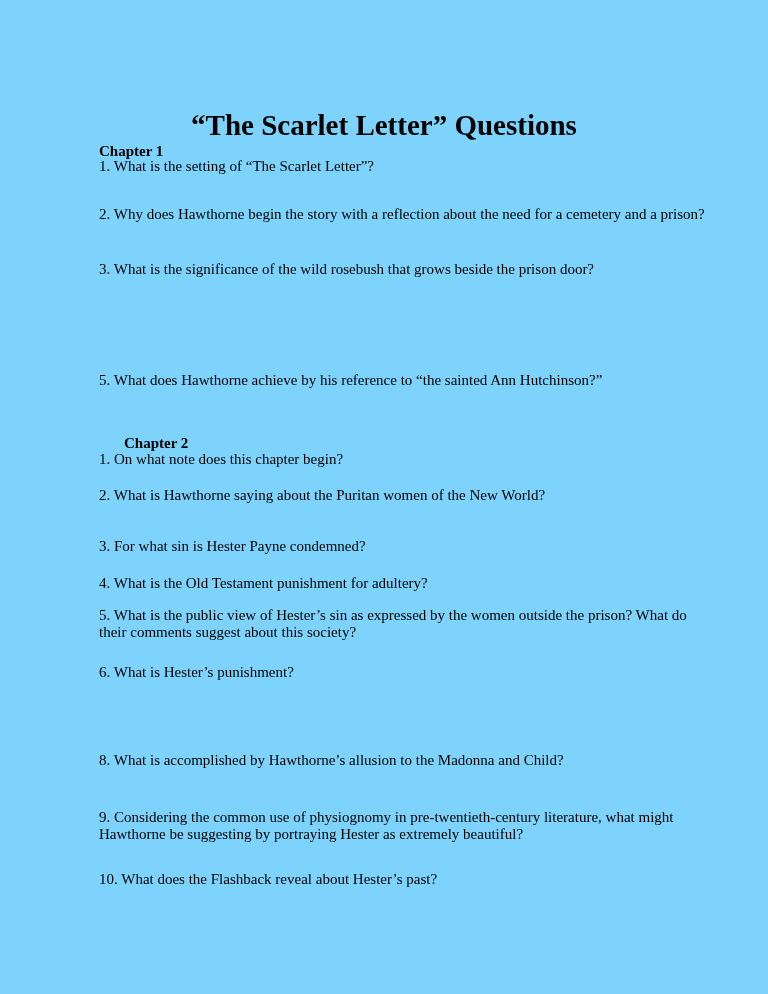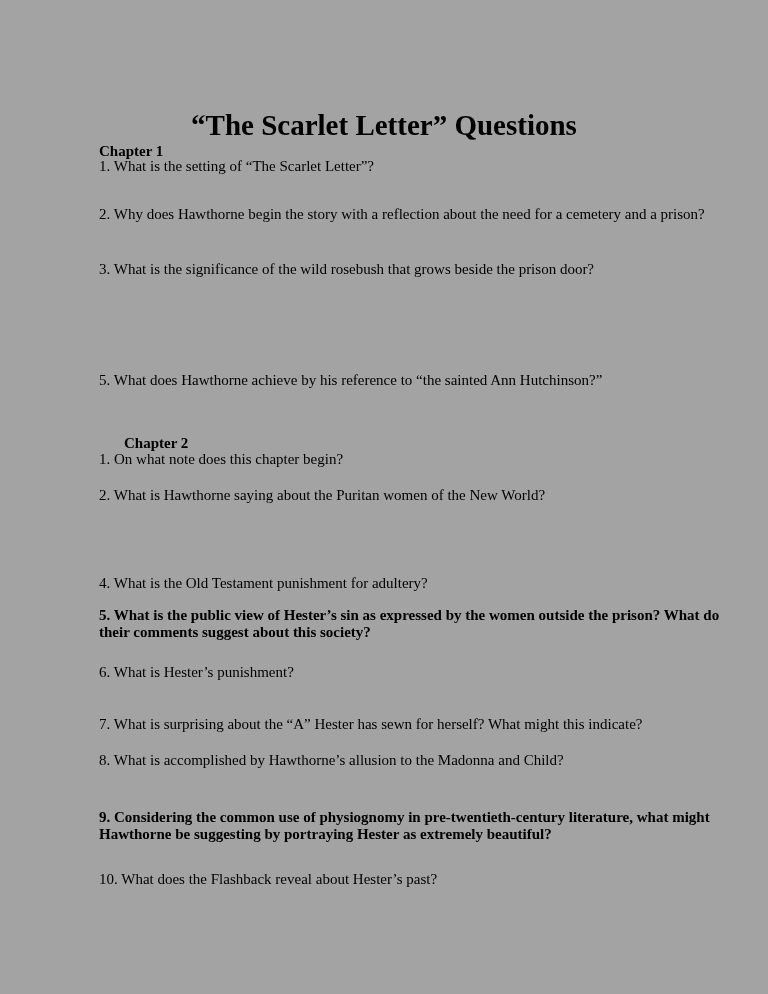--- a/index.html
+++ b/index.html
@@ -12,21 +12,21 @@
       height: 994px;
       position: relative;
       overflow: hidden;
       font-family: "Liberation Serif", "DejaVu Serif", serif;
       color: #000000;
     }
     .page {
       position: absolute;
       left: 0; top: 0;
       width: 768px; height: 994px;
-      background: #a3a3a3;
+      background: #7dd3fc;
     }
     .title {
       position: absolute;
       left: 0;
       width: 768px;
       top: 108px;
       text-align: center;
       font-size: 29px;
       font-weight: bold;
       line-height: 34px;
@@ -42,47 +42,46 @@
     }
     .chapter-heading {
       font-weight: bold;
     }
     .q-block {
       position: absolute;
       left: 99px;
       width: 600px;
       font-size: 15px;
       line-height: 17px;
-      font-weight: bold;
     }
     .q-block span { display: block; white-space: nowrap; }
   </style>
 </head>
 <body>
 
 <div class="page">
 
   <div class="title">“The Scarlet Letter” Questions</div>
 
   <div class="line chapter-heading" style="top:143px;">Chapter 1</div>
   <div class="line" style="top:158px;">1. What is the setting of “The Scarlet Letter”?</div>
   <div class="line" style="top:206px;">2. Why does Hawthorne begin the story with a reflection about the need for a cemetery and a prison?</div>
   <div class="line" style="top:261px;">3. What is the significance of the wild rosebush that grows beside the prison door?</div>
   <div class="line" style="top:372px;">5. What does Hawthorne achieve by his reference to “the sainted Ann Hutchinson?”</div>
 
   <div class="line chapter-heading" style="top:435px;margin-left:25px;">Chapter 2</div>
   <div class="line" style="top:451px;">1. On what note does this chapter begin?</div>
   <div class="line" style="top:487px;">2. What is Hawthorne saying about the Puritan women of the New World?</div>
+  <div class="line" style="top:538px;">3. For what sin is Hester Payne condemned?</div>
   <div class="line" style="top:575px;">4. What is the Old Testament punishment for adultery?</div>
   <div class="q-block" style="top:607px;">
     <span>5. What is the public view of Hester’s sin as expressed by the women outside the prison? What do</span>
     <span>their comments suggest about this society?</span>
   </div>
   <div class="line" style="top:664px;">6. What is Hester’s punishment?</div>
-  <div class="line" style="top:716px;">7. What is surprising about the “A” Hester has sewn for herself? What might this indicate?</div>
   <div class="line" style="top:752px;">8. What is accomplished by Hawthorne’s allusion to the Madonna and Child?</div>
   <div class="q-block" style="top:809px;">
     <span>9. Considering the common use of physiognomy in pre-twentieth-century literature, what might</span>
     <span>Hawthorne be suggesting by portraying Hester as extremely beautiful?</span>
   </div>
   <div class="line" style="top:871px;">10. What does the Flashback reveal about Hester’s past?</div>
 
 </div>
 
 </body></html>

